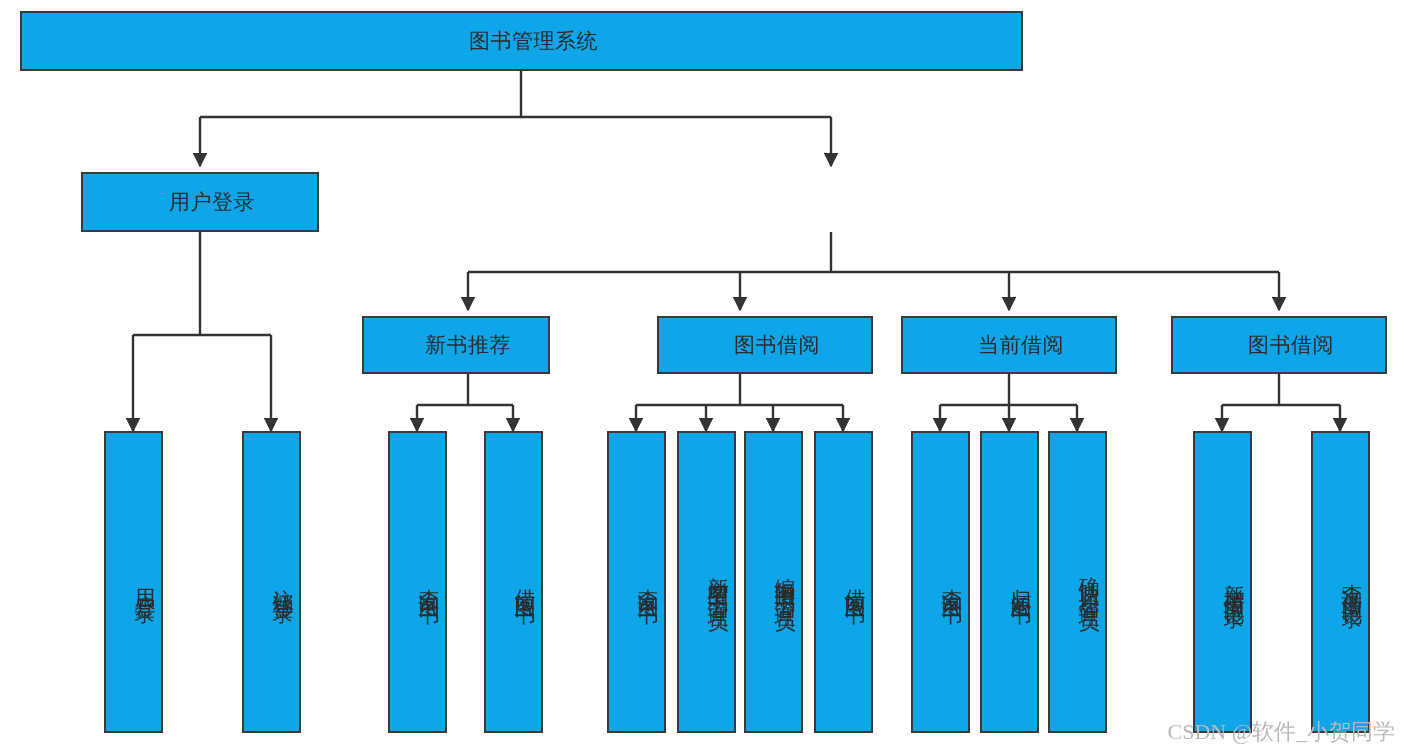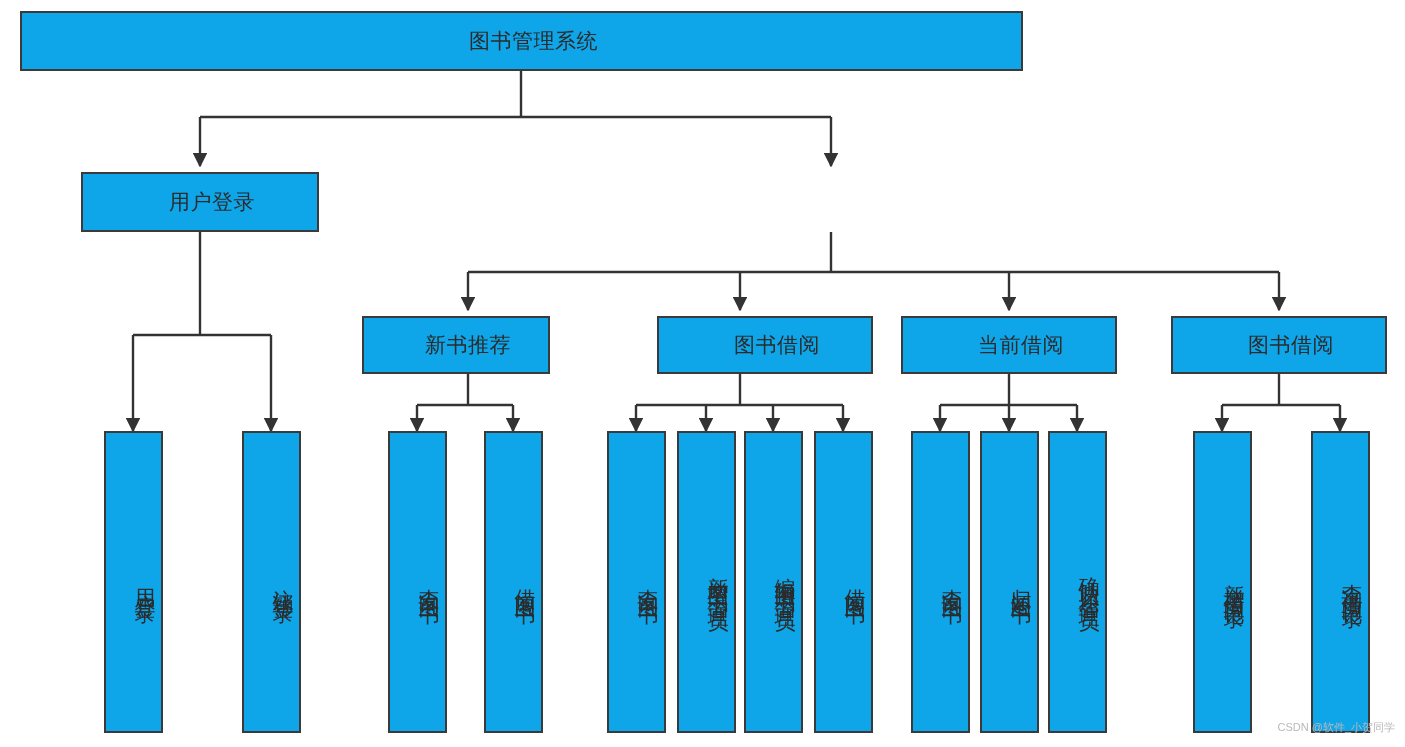--- a/index.html
+++ b/index.html
@@ -64,26 +64,26 @@
     font-size: 21px;
     letter-spacing: 5px;
     line-height: 1.0;
     white-space: nowrap;
     text-align: center;
   }
   
   #watermark {
     position: absolute;
     right: 10px;
-    bottom: 12px;
+    bottom: 0;
     z-index: 5;
-    font-size: 11px;
+    font-size: 22px;
     color: #b9b9b9;
     white-space: nowrap;
-    font-family: Liberation Sans, sans-serif;
+    font-family: Liberation Serif, serif;
   }
 </style>
 </head>
 <body>
 
 <div id="canvas">
 
   <svg id="wires" viewBox="0 0 1405 747" xmlns="http://www.w3.org/2000/svg">
     <defs>
       <marker id="arrow" viewBox="0 0 10 10" refX="9" refY="5" markerWidth="6" markerHeight="6" orient="auto-start-reverse">

